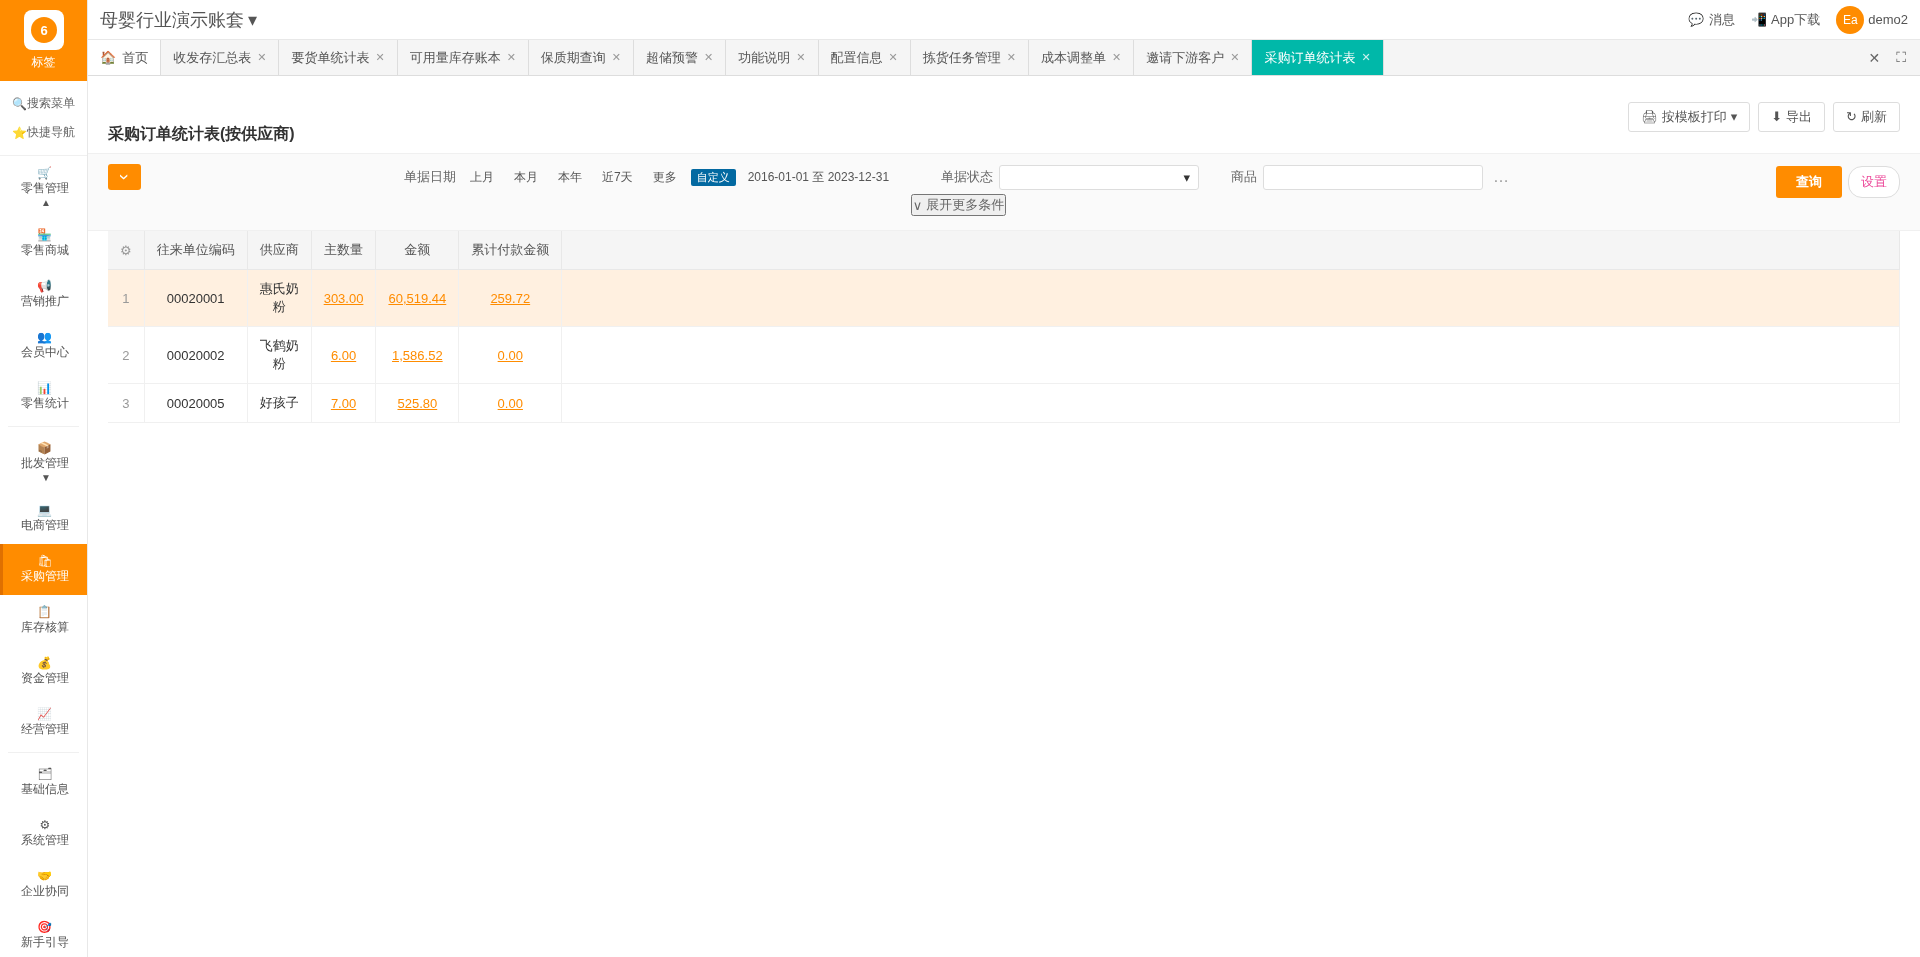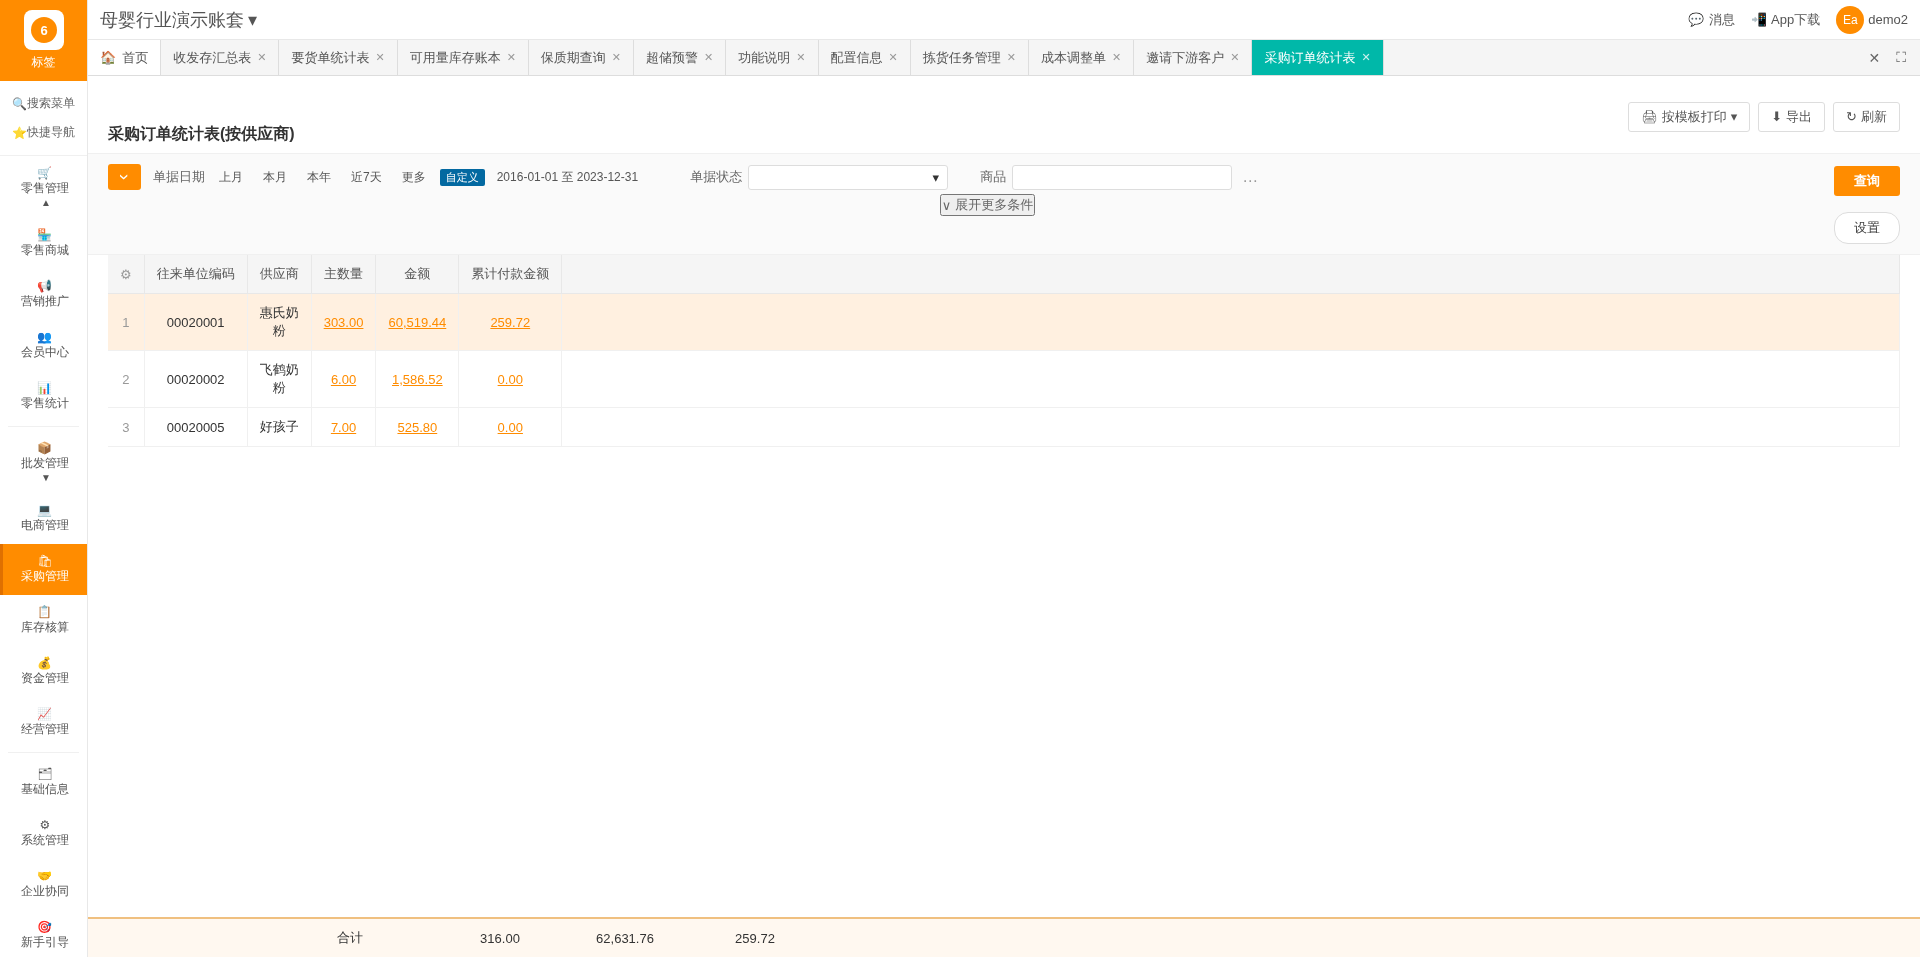--- a/index.html
+++ b/index.html
@@ -44,31 +44,31 @@
     
     .page-header { padding: 12px 20px 8px; display: flex; align-items: center; justify-content: space-between; border-bottom: 1px solid #f0f0f0; }
     .page-title { font-size: 16px; font-weight: bold; color: #333; margin-top: 36px; }
     .page-actions { display: flex; align-items: center; gap: 8px; }
     .btn-print { display: flex; align-items: center; gap: 4px; padding: 5px 12px; border: 1px solid #ddd; background: #fff; cursor: pointer; border-radius: 3px; font-size: 13px; color: #555; }
     .btn-export { display: flex; align-items: center; gap: 4px; padding: 5px 12px; border: 1px solid #ddd; background: #fff; cursor: pointer; border-radius: 3px; font-size: 13px; color: #555; }
     .btn-refresh { display: flex; align-items: center; gap: 4px; padding: 5px 12px; border: 1px solid #ddd; background: #fff; cursor: pointer; border-radius: 3px; font-size: 13px; color: #555; }
 
     
     .filter-area { padding: 10px 20px; background: #fafafa; border-bottom: 1px solid #f0f0f0; }
-    .filter-row { display: flex; align-items: center; gap: 12px; flex-wrap: wrap; }
+    .filter-row { display: flex; align-items: center; gap: 12px; flex-wrap: wrap; justify-content: center; }
     .filter-item { display: flex; align-items: center; gap: 6px; font-size: 13px; }
     .filter-label { color: #666; white-space: nowrap; }
     .filter-date-shortcuts { display: flex; align-items: center; gap: 4px; }
     .date-shortcut { padding: 2px 8px; cursor: pointer; color: #555; font-size: 12px; border-radius: 2px; }
     .date-range { color: #555; font-size: 12px; }
     .date-tag { background: #0369a1; color: #fff; padding: 1px 6px; border-radius: 2px; font-size: 11px; cursor: pointer; }
     .filter-select { display: flex; align-items: center; border: 1px solid #ddd; border-radius: 3px; padding: 4px 8px; background: #fff; cursor: pointer; gap: 4px; min-width: 180px; }
     .filter-input { border: 1px solid #ddd; border-radius: 3px; padding: 4px 8px; background: #fff; min-width: 180px; font-size: 13px; }
     .btn-query { background: #ff8c00; color: #fff; border: none; padding: 6px 20px; border-radius: 3px; cursor: pointer; font-size: 13px; font-weight: bold; }
-    .btn-setting { background: #fff; color: #404040; border: 1px solid #ddd; padding: 6px 12px; border-radius: 14px; cursor: pointer; font-size: 13px; }
+    .btn-setting { background: #fff; color: #ec4899; border: 1px solid #ddd; padding: 6px 12px; border-radius: 14px; cursor: pointer; font-size: 13px; }
     .expand-row { display: flex; justify-content: center; padding: 4px 0; }
     .expand-btn { display: flex; align-items: center; gap: 4px; color: #666; font-size: 13px; cursor: pointer; }
 
     
     .table-container { flex: 1; overflow: auto; padding: 0 20px; }
     table { width: 100%; border-collapse: collapse; }
     thead th { background: #f5f5f5; padding: 10px 12px; text-align: center; font-weight: 500; color: #555; border-bottom: 1px solid #e8e8e8; border-right: 1px solid #e8e8e8; white-space: nowrap; font-size: 13px; }
     thead th:first-child { width: 40px; }
     tbody td { padding: 10px 12px; text-align: center; border-bottom: 1px solid #f0f0f0; border-right: 1px solid #f0f0f0; font-size: 13px; }
     tbody tr.selected { background: #fff0e0; }
@@ -79,21 +79,21 @@
 
     
     .table-footer { background: #fff8f0; border-top: 2px solid #f0c080; padding: 10px 12px; display: flex; align-items: center; font-size: 13px; font-weight: 500; }
 
     
     .toggle-btn { background: #ff8c00; color: #fff; border: none; padding: 8px 4px; cursor: pointer; border-radius: 3px; writing-mode: vertical-rl; font-size: 14px; display: flex; align-items: center; justify-content: center; }
 
     .filter-main { display: flex; align-items: flex-start; gap: 12px; }
     .filter-toggle { display: flex; align-items: center; }
     .filter-fields { flex: 1; }
-    .filter-actions-col { display: flex; flex-direction: column; gap: 16px; padding-top: 2px; }
+    .filter-actions-col { display: flex; flex-direction: row; gap: 6px; padding-top: 2px; }
     .dots-btn { padding: 4px; cursor: pointer; color: #999; font-size: 16px; }
 
     .tbl-wrapper { overflow-x: auto; flex: 1; }
   </style>
 </head>
 <body>
 
 <div class="sidebar">
   <div class="sidebar-logo">
     <div class="logo-icon">
@@ -376,31 +376,15 @@
               <td><span class="td-number">7.00</span></td>
               <td><span class="td-link">525.80</span></td>
               <td><span class="td-number">0.00</span></td>
               <td></td>
             </tr>
           </tbody>
         </table>
       </div>
     </div>
 
-    <div class="table-footer">
-      <div style="width:40px; text-align:center;"></div>
-      <div style="width:120px; text-align:center;"></div>
-      <div style="width:180px; text-align:center;">
-        <span>合计</span>
-      </div>
-      <div style="width:120px; text-align:center;">
-        <span>316.00</span>
-      </div>
-      <div style="width:130px; text-align:center;">
-        <span>62,631.76</span>
-      </div>
-      <div style="width:130px; text-align:center;">
-        <span>259.72</span>
-      </div>
-    </div>
 
   </div>
 </div>
 
 </body></html>

